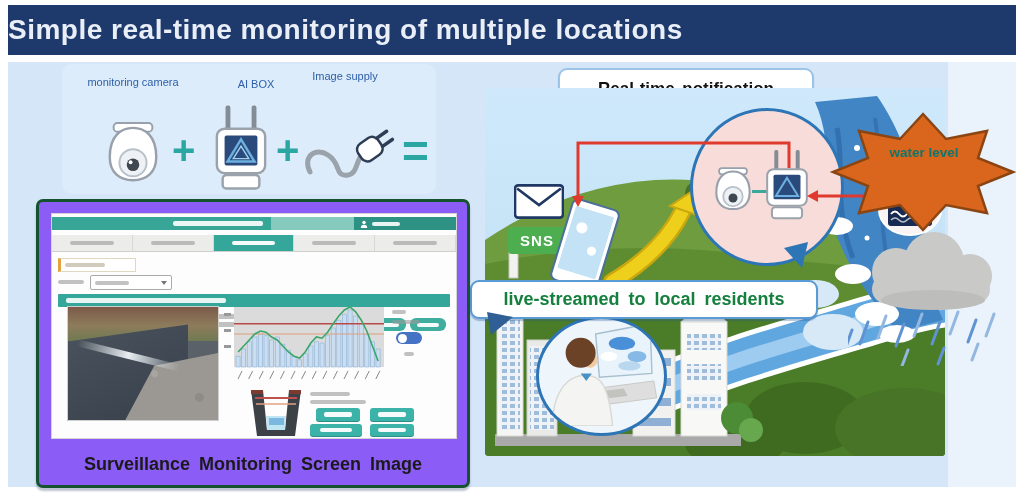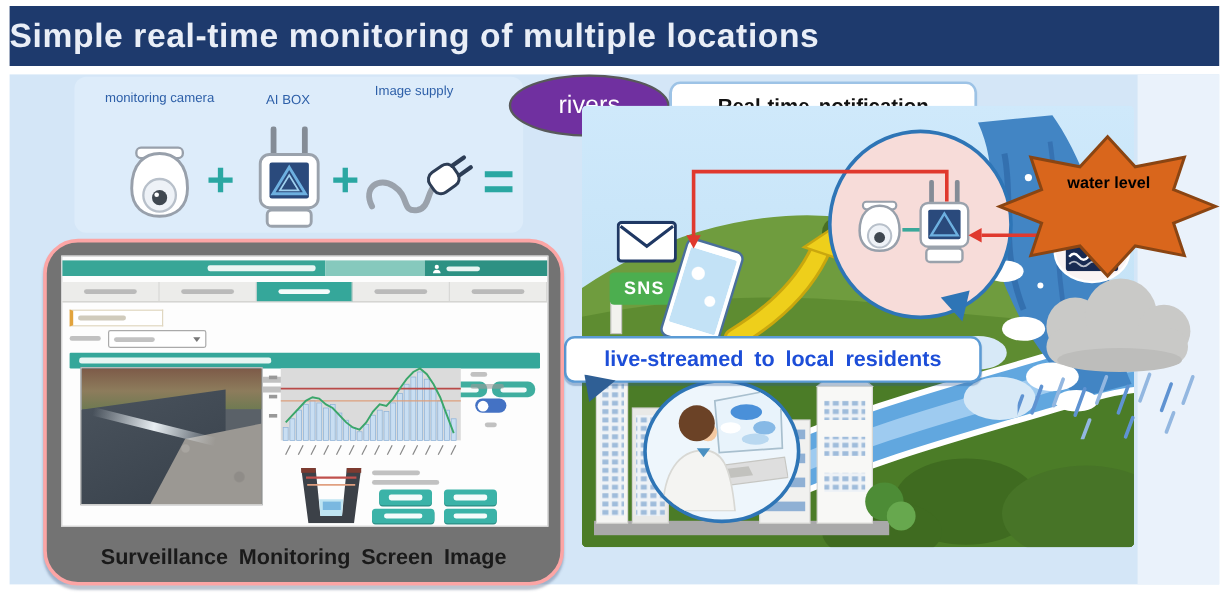--- a/index.html
+++ b/index.html
@@ -19,45 +19,45 @@
   
   #rivers{left:424px;top:62px;width:130px;height:48px;background:var(--purple);border:2px solid #58595b;
           border-radius:50%;display:flex;align-items:center;justify-content:center;}
   #rivers span{color:#fff;font-size:21px;}
   
   .callout{background:#fff;border-radius:9px;display:flex;align-items:center;justify-content:center;
            box-shadow:0 2px 1px rgba(46,91,150,.35);}
   #notif{left:558px;top:68px;width:252px;height:38px;border:2px solid #9dc3e6;}
   #notif span{font-size:17px;font-weight:bold;color:#111;word-spacing:3px;}
   #livestream{left:470px;top:280px;width:344px;height:35px;border:2.5px solid #5b9bd5;}
-  #livestream span{font-size:18px;font-weight:bold;color:#1d4ed8;word-spacing:4px;}
+  #livestream span{font-size:18px;font-weight:bold;color:#15803d;word-spacing:4px;}
   
   #scene{left:485px;top:88px;width:460px;height:368px;border-radius:4px;overflow:hidden;}
   
   .bubble{border-radius:50%;overflow:hidden;}
   #pinkoval{left:690px;top:108px;width:148px;height:152px;background:#f7dcd9;border:3px solid var(--blueline);}
   #personoval{left:536px;top:316px;width:125px;height:114px;background:#eef6fc;border:3.5px solid var(--blueline);}
   #gaugeoval{left:878px;top:184px;width:60px;height:48px;background:#faf3f3;border:2px solid #ffffff;
              border-radius:50%;display:flex;align-items:center;justify-content:center;}
   
-  #bursttext{left:840px;top:144px;width:168px;text-align:center;color:#000000;font-size:13.5px;font-weight:bold;line-height:1.35;}
+  #bursttext{left:840px;top:144px;width:168px;text-align:center;color:#0f766e;font-size:13.5px;font-weight:bold;line-height:1.35;}
   #bursttext span{display:block;}
   
   #snstag{left:508px;top:227px;width:58px;height:27px;background:var(--green);border-radius:4px;
           display:flex;align-items:center;justify-content:center;}
   #snstag span{color:#fff;font-weight:bold;font-size:15px;letter-spacing:1px;}
   
   #phone{left:560px;top:202px;width:46px;height:82px;transform:rotate(17deg);background:#fff;
          border:2.5px solid #4a6f9b;border-radius:7px;}
   #phone .scr{position:absolute;left:3px;top:6px;right:3px;bottom:11px;background:#c3e2f6;border-radius:2px;
         background-image:radial-gradient(circle at 30% 30%,#ffffff 0 5px,transparent 6px),
                          radial-gradient(circle at 70% 60%,#ffffff 0 4px,transparent 5px);}
   
-  #card{left:36px;top:199px;width:428px;height:283px;background:#737373;border:3px solid #fca5a5;
-        border-radius:29px;box-shadow:0 3px 2px rgba(40,60,100,.3);}
+  #card{left:36px;top:199px;width:428px;height:283px;background:#8b5cf6;border:3px solid #14532d;
+        border-radius:7px;box-shadow:0 3px 2px rgba(40,60,100,.3);}
   #screen{position:absolute;left:12px;top:11px;width:404px;height:224px;background:#fdfdfd;border:1px solid #d4d4d4;}
   #caption{position:absolute;left:0;bottom:10px;width:100%;text-align:center;font-size:18px;font-weight:600;color:#1a1a1a;word-spacing:4px;}
   .tbar{background:#9a9a9a;opacity:.6;border-radius:2px;display:block;}
   .wbar{background:#f2faf8;opacity:.95;border-radius:2px;display:block;}
   #tabbar{position:absolute;left:0;top:21px;width:404px;height:16px;background:#ececea;display:flex;border-bottom:1px solid #cfcfcd;}
   .tab{flex:1;border-right:1px solid #d8d8d6;display:flex;align-items:center;justify-content:center;}
   .tab.active{background:var(--screenteal);}
   .tab .tbar{width:55%;height:4.5px;}
   .tab.active .tbar{background:#fff;opacity:.95;}
   .pill{position:absolute;background:#3fae9f;border-radius:6px;display:flex;align-items:center;justify-content:center;}
@@ -75,21 +75,21 @@
 
   <div class="abs" id="banner">
     <span>Simple real-time monitoring of multiple locations</span>
   </div>
 
   <div class="abs" id="panel"></div>
   <div class="abs" id="rightlight"></div>
   <div class="abs" id="equipbg"></div>
 
   <div class="abs equip-label" style="left:78px;top:76px;width:110px;">monitoring camera</div>
-  <div class="abs equip-label" style="left:200px;top:78px;width:80px;">AI BOX</div>
+  <div class="abs equip-label" style="left:216px;top:78px;width:80px;">AI BOX</div>
   <div class="abs equip-label" style="left:303px;top:70px;width:84px;">Image supply</div>
 
   <svg class="abs" style="left:102px;top:118px;" width="62" height="74" viewBox="0 0 64 72">
     <rect x="12" y="3" width="40" height="9" rx="4" fill="#fff" stroke="#98a0ab" stroke-width="2"></rect>
     <path d="M8,38 C8,16 20,8 32,8 C44,8 56,16 56,38 C56,54 46,62 32,62 C18,62 8,54 8,38 Z" fill="#fff" stroke="#98a0ab" stroke-width="2.5"></path>
     <circle cx="32" cy="44" r="14" fill="#eef2f7" stroke="#b8c0ca" stroke-width="2"></circle>
     <circle cx="32" cy="46" r="6.5" fill="#3f4750"></circle>
     <circle cx="29.5" cy="43.5" r="2" fill="#fff"></circle>
   </svg>
   <div class="abs op" style="left:172px;top:128px;font-size:40px;">+</div>
@@ -106,23 +106,20 @@
   <svg class="abs" style="left:303px;top:120px;" width="102" height="64" viewBox="0 0 100 64">
     <path d="M6,52 C-2,36 12,27 24,35 C38,44 30,57 44,55 C54,53 52,40 58,35" fill="none" stroke="#9aa2ac" stroke-width="5" stroke-linecap="round"></path>
     <g transform="translate(56,36) rotate(-35)">
       <rect x="0" y="-10" width="24" height="20" rx="7" fill="#fff" stroke="#2d3d55" stroke-width="2.5"></rect>
       <line x1="24" y1="-5" x2="36" y2="-5" stroke="#2d3d55" stroke-width="3.5" stroke-linecap="round"></line>
       <line x1="24" y1="5" x2="36" y2="5" stroke="#2d3d55" stroke-width="3.5" stroke-linecap="round"></line>
     </g>
   </svg>
   <div class="abs op" style="left:402px;top:124px;font-size:46px;">=</div>
 
-  <div class="abs" id="rivers">
-    <span>rivers</span>
-  </div>
 
   <div class="abs callout" id="notif">
     <span>Real-time notification</span>
   </div>
 
   <div class="abs" id="scene">
     <svg width="460" height="368" viewBox="0 0 460 368">
       <defs>
         <linearGradient id="skyG" x1="0" y1="0" x2="0" y2="1">
           <stop offset="0" stop-color="#cfe9fb"></stop>

